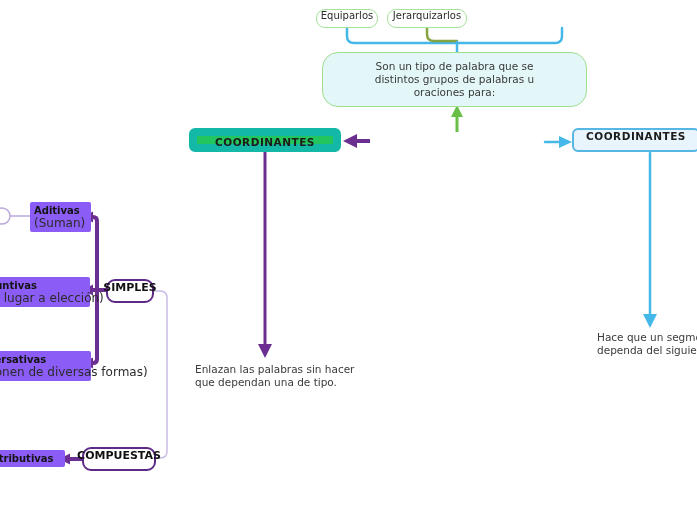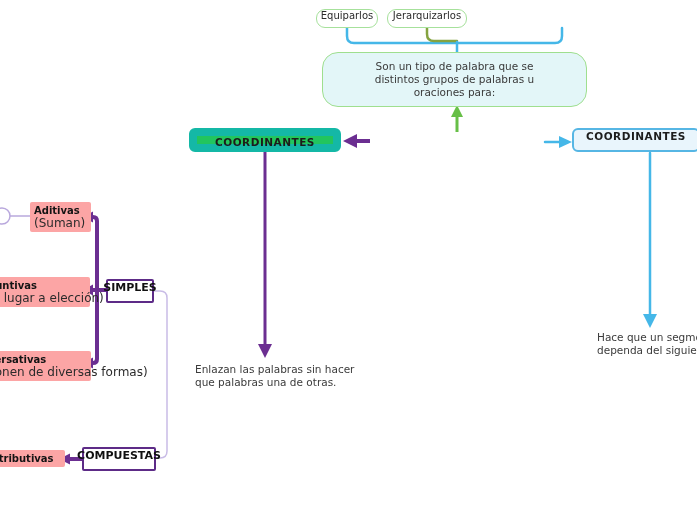--- a/index.html
+++ b/index.html
@@ -24,25 +24,25 @@
     border:1.5px solid #26263a;border-radius:12px;background:#fff;
     font-size:11px;font-weight:bold;letter-spacing:1px;color:#1f3864;z-index:10;white-space:nowrap;
   }
   .branch{
     border-radius:6px;font-weight:bold;font-size:10.5px;letter-spacing:0.5px;color:#1c1c1c;
     z-index:10;white-space:nowrap;
   }
   .coordinantes{border:8px solid #14b8a6;background:#22c55e;}
   .subordinantes{border:2px solid #56b6e4;background:#e9f5fc;}
   .typebox{
-    border:2.5px solid #5d2b87;border-radius:2px;background:#fff;
+    border:2.5px solid #5d2b87;border-radius:9px;background:#fff;
     font-weight:bold;font-size:11px;color:#111;z-index:10;white-space:nowrap;
   }
   .kind{
-    background:#fca5a5;border-radius:2px;z-index:10;
+    background:#8b5cf6;border-radius:2px;z-index:10;
     display:block;padding:2px 4px;white-space:nowrap;
   }
   .kind .kname{font-size:10px;font-weight:bold;line-height:13px;color:#141414;}
   .kind .kdetail{font-size:12px;line-height:13px;color:#2b2b2b;}
   .freetext{position:absolute;z-index:10;}
   .freetext .fline{font-size:10.5px;line-height:12.5px;color:#3b3b3b;white-space:nowrap;}
   svg.connectors{position:absolute;left:0;top:0;z-index:5;pointer-events:none;}
   .st-cyan{stroke:#45b7e8;stroke-width:2.5;fill:none;stroke-linecap:round;}
   .st-olive{stroke:#85a340;stroke-width:2.5;fill:none;stroke-linecap:round;}
   .st-green{stroke:#67bf47;stroke-width:3;fill:none;}
@@ -132,20 +132,20 @@
   <div class="kind" style="left:-31px;top:351px;width:114px;position:absolute;">
     <div class="kname">Adversativas</div>
     <div class="kdetail">(Oponen de diversas formas)</div>
   </div>
   <div class="kind" style="left:-23px;top:450px;width:80px;position:absolute;">
     <div class="kname">Distributivas</div>
   </div>
 
   <div class="freetext" style="left:195px;top:363px;">
     <div class="fline">Enlazan las palabras sin hacer</div>
-    <div class="fline">que palabras una de otras.</div>
+    <div class="fline">que dependan una de tipo.</div>
   </div>
   <div class="freetext" style="left:597px;top:331px;">
     <div class="fline">Hace que un segmento</div>
     <div class="fline">dependa del siguiente</div>
   </div>
 
 </div>
 
 </body></html>

